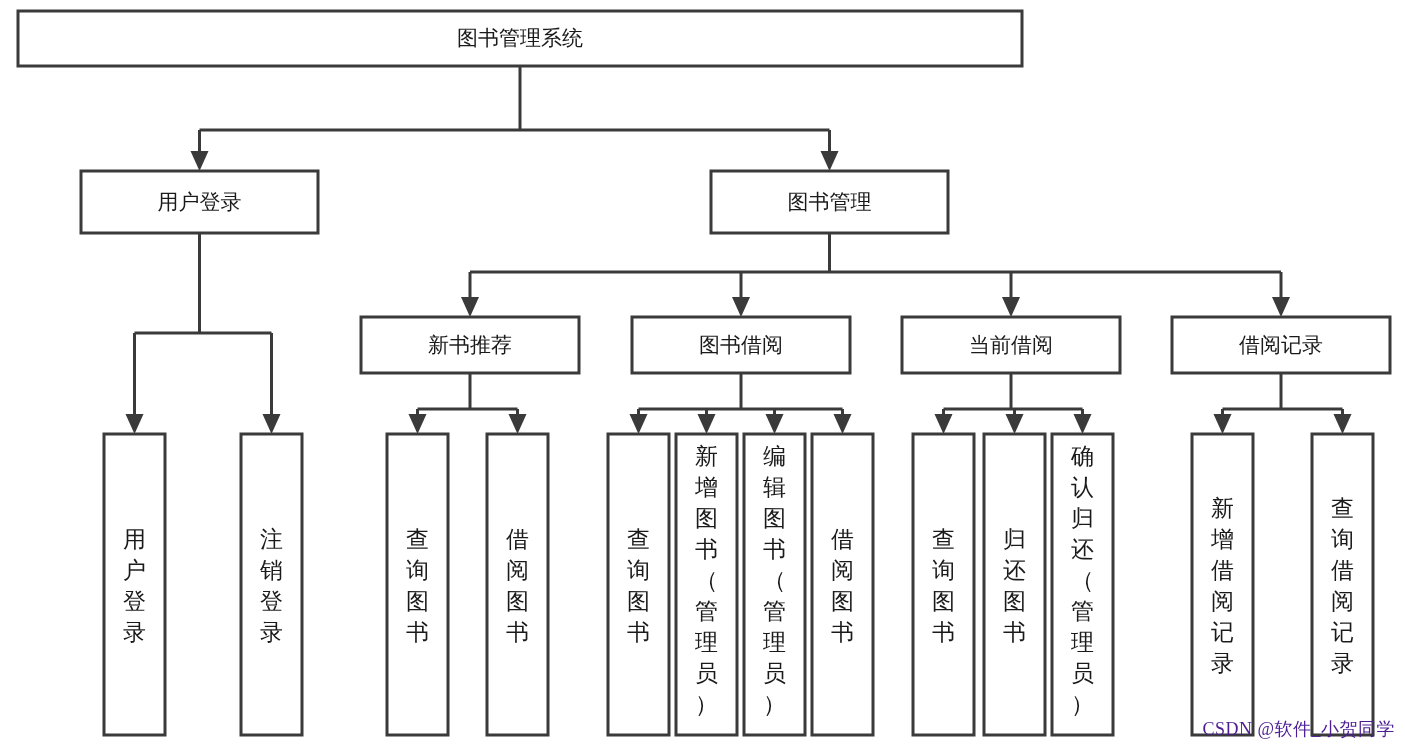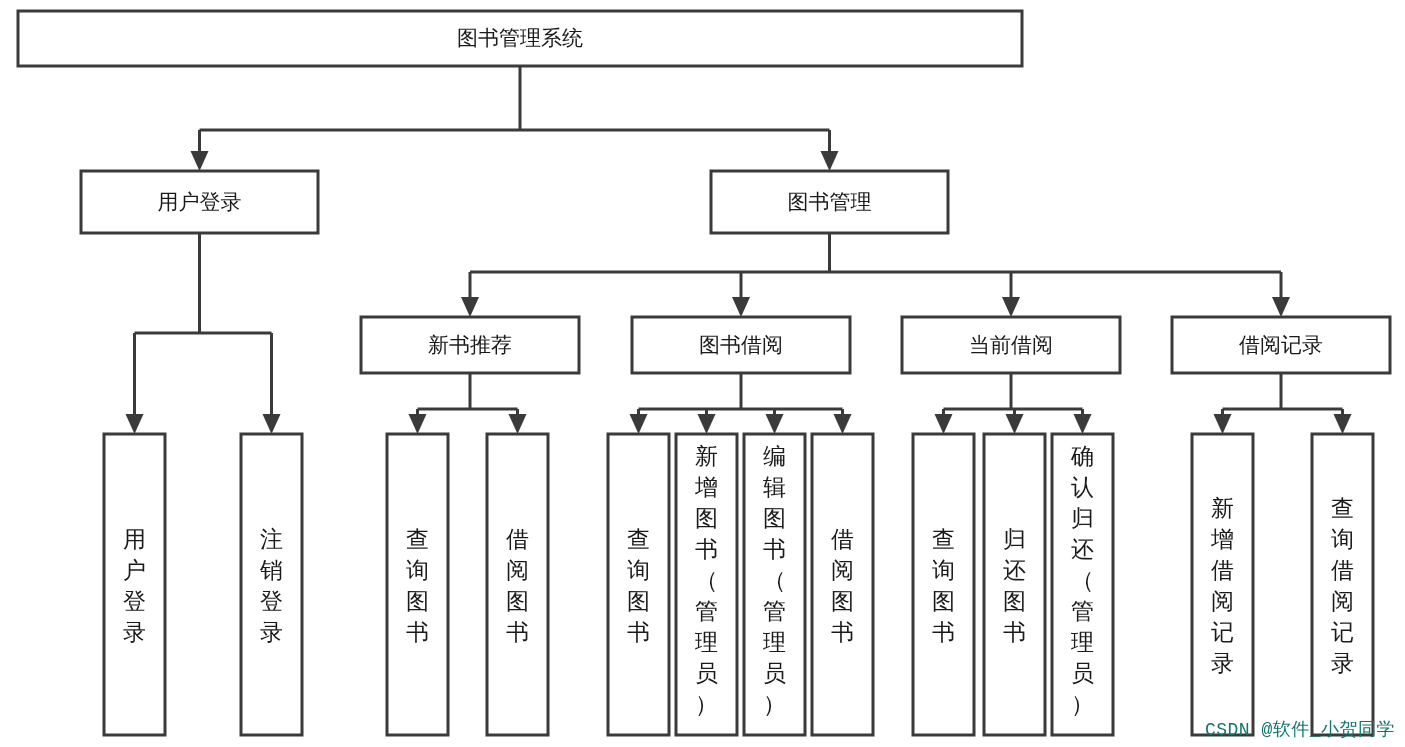--- a/index.html
+++ b/index.html
@@ -46,23 +46,23 @@
     stroke-linecap: butt;
   }
   .arrow-head {
     fill: #3a3a3a;
     stroke: none;
   }
   .watermark {
     position: absolute;
     right: 10px;
     bottom: 6px;
-    font-family: Liberation Mono, monospace;
+    font-family: Liberation Serif, serif;
     font-size: 18px;
-    color: #0f766e;
+    color: #4c1d95;
     white-space: nowrap;
     letter-spacing: 0.5px;
     user-select: none;
   }
 </style>
 </head>
 <body>
 
 <svg id="canvas" viewBox="0 0 1405 747" xmlns="http://www.w3.org/2000/svg">
   <g id="edges">

